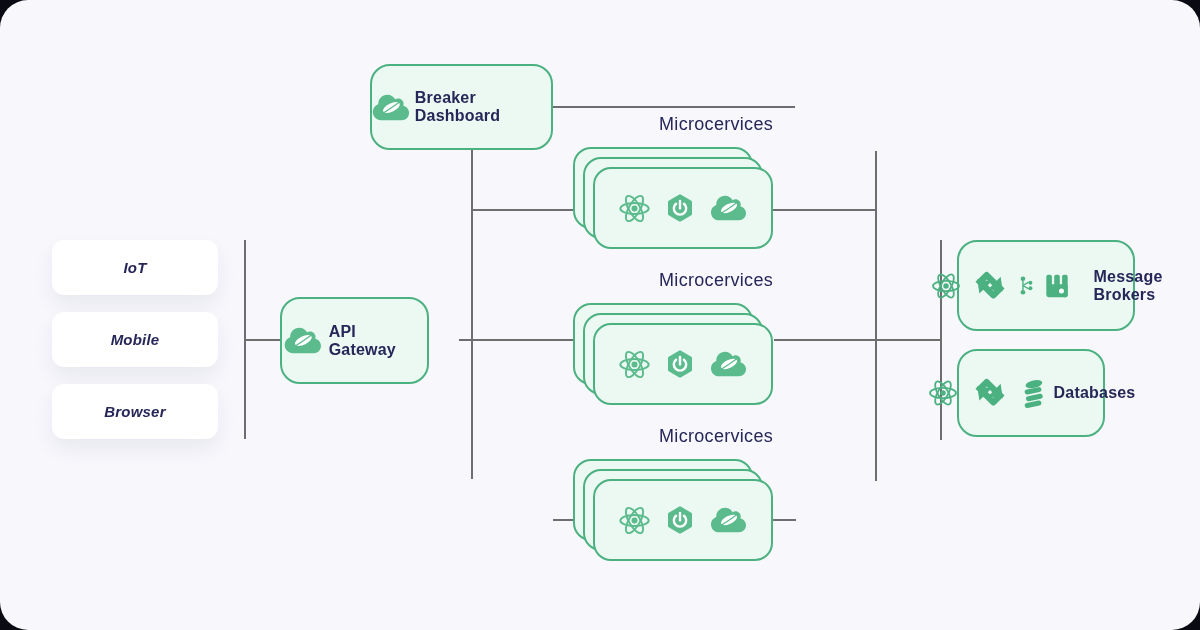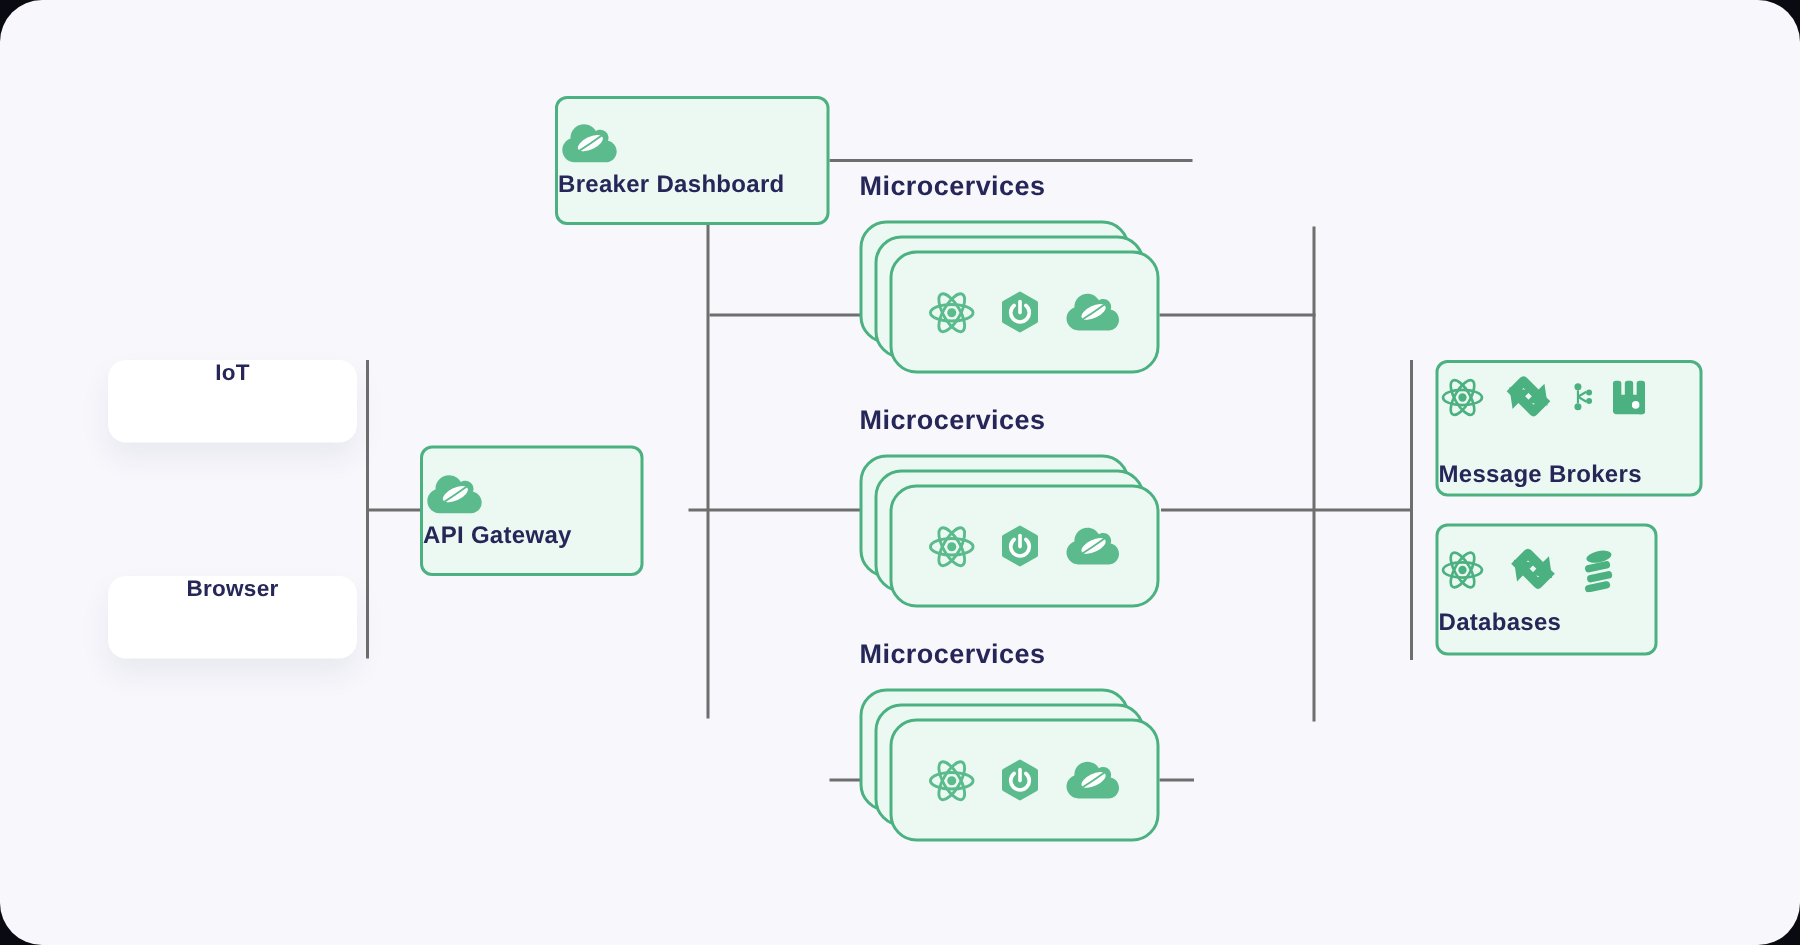--- a/index.html
+++ b/index.html
@@ -4,35 +4,35 @@
 <style>
   :root{
     --bg:#f7f7fc; --outer:#0a0a13; --green:#4cb180; --green_icon:#5bbb8d;
     --mint:#ecf9f2; --navy:#262659; --line:#6e6e6e; --card:#ffffff;
   }
   *{box-sizing:border-box; margin:0; padding:0;}
   body{background:var(--outer); font-family:"Liberation Sans", sans-serif;}
   .canvas{position:relative; width:1200px; height:630px; background:var(--bg);
     border-radius:28px; overflow:hidden;}
   .line{position:absolute; background:var(--line);}
-  .client-card{position:absolute; left:72px; width:166px; height:55px;
-    background:var(--card); border-radius:12px; display:flex; 
-    justify-content:center; box-shadow:0 10px 20px rgba(40,40,90,.07);}
+  .client-card{position:absolute; left:52px; width:166px; height:55px;
+    background:var(--card); border-radius:12px; display:flex; align-items:center;
+    justify-content:center; box-shadow:0 10px 20px rgba(40,40,90,.07);font-style:italic;}
   .client-card span{font-size:15px; font-weight:600; color:var(--navy); letter-spacing:.2px;}
   .node{position:absolute; background:var(--mint); border:2px solid var(--green);
-    border-radius:8px; display:flex; flex-direction:column; align-items:flex-start;
+    border-radius:20px; display:flex; flex-direction:row; align-items:center;
     justify-content:center; gap:5px;}
   .node .lbl{font-size:16px; font-weight:600; color:var(--navy); letter-spacing:.2px;}
   .iconrow{display:flex; align-items:center; justify-content:center; gap:10px;}
   .stack{position:absolute; left:573px; width:200px; height:102px;}
   .scard{position:absolute; width:180px; height:82px; background:var(--mint);
     border:2px solid var(--green); border-radius:18px;}
   .scard.front{display:flex; align-items:center; justify-content:center; gap:13px;}
-  .ms-label{position:absolute; left:573px; width:200px; text-align:left;
-    font-size:18px; font-weight:700; color:var(--navy); letter-spacing:.3px;}
+  .ms-label{position:absolute; left:573px; width:200px; text-align:right;
+    font-size:18px; font-weight:400; color:var(--navy); letter-spacing:.3px;}
   .ic{color:var(--green_icon); display:block;}
   .ic.dark{color:var(--green);}
   svg{display:block;}
 </style>
 </head>
 <body>
 
 <svg width="0" height="0" style="position:absolute" aria-hidden="true">
   <defs>
     <symbol id="sym-cloud" viewBox="0 0 640 512">
@@ -93,20 +93,23 @@
   <div class="line" style="left:774px;top:339px;width:167px;height:2px"></div>
   <div class="line" style="left:553px;top:519px;width:21px;height:2px"></div>
   <div class="line" style="left:773px;top:519px;width:23px;height:2px"></div>
   <div class="line" style="left:244px;top:240px;width:2px;height:199px"></div>
   <div class="line" style="left:246px;top:339px;width:34px;height:2px"></div>
   <div class="line" style="left:940px;top:240px;width:2px;height:200px"></div>
 
   <div class="client-card" style="top:240px">
     <span>IoT</span>
   </div>
+  <div class="client-card" style="top:312px">
+    <span>Mobile</span>
+  </div>
   <div class="client-card" style="top:384px">
     <span>Browser</span>
   </div>
 
   <div class="node" style="left:370px;top:64px;width:183px;height:86px">
     <svg class="ic" width="42" height="29">
         <use href="#sym-cloud"></use>
       </svg>
     <span class="lbl">Breaker Dashboard</span>
   </div>

